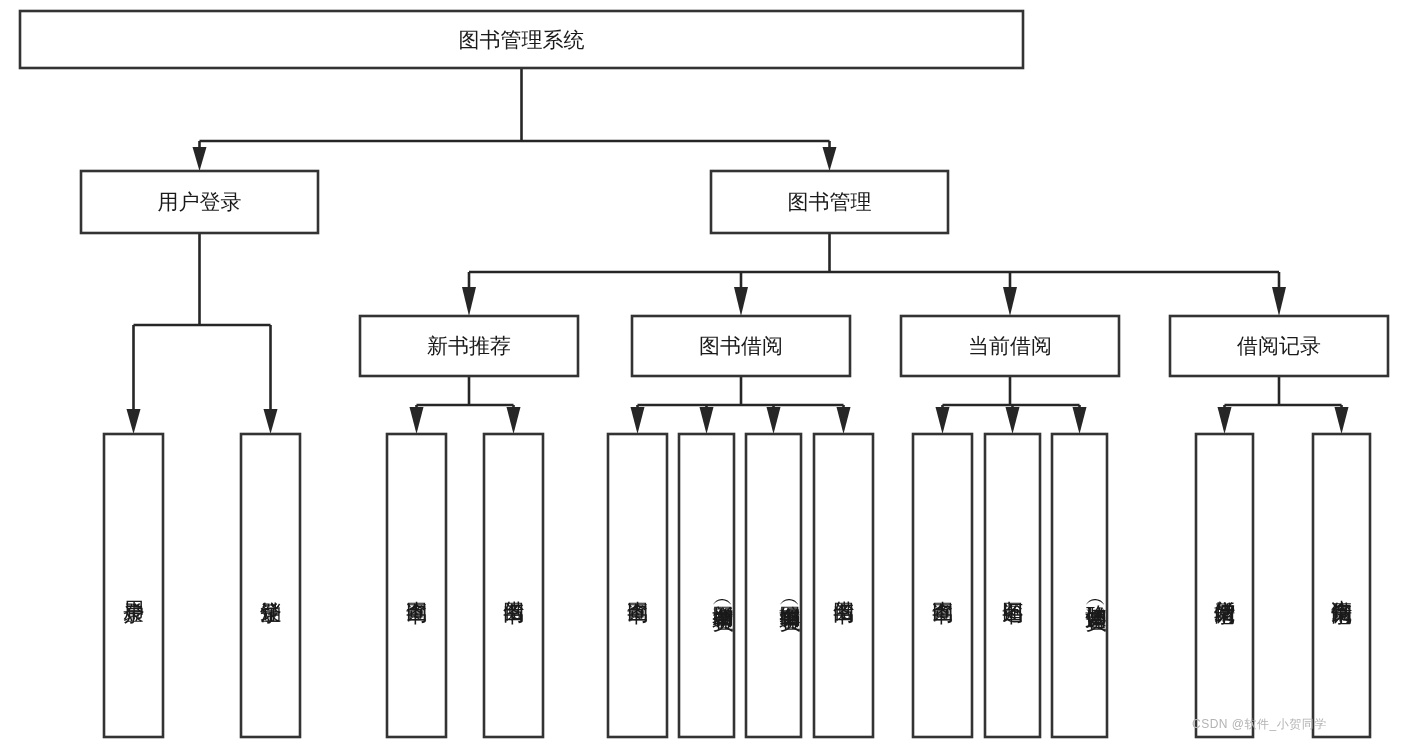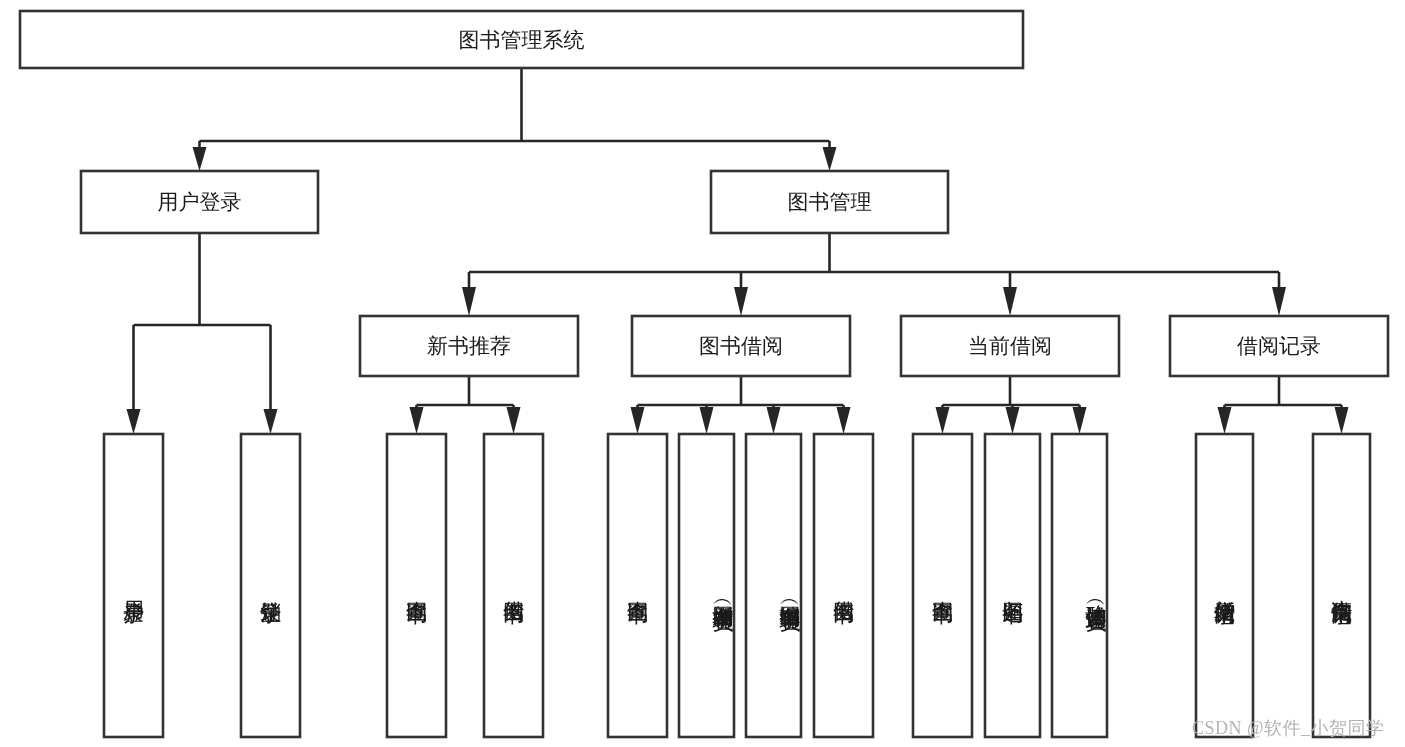--- a/index.html
+++ b/index.html
@@ -61,22 +61,22 @@
     letter-spacing: 1px;
     display: flex;
     align-items: center;
     justify-content: center;
     text-align: center;
     white-space: nowrap;
     pointer-events: none;
   }
   .watermark {
     position: absolute;
-    font-family: Liberation Serif, serif;
-    font-size: 18px;
+    font-family: Liberation Sans, sans-serif;
+    font-size: 12px;
     color: #b3b3b3;
     white-space: nowrap;
     letter-spacing: 0.5px;
   }
 </style>
 </head>
 <body>
 
 <div id="diagram-root">
 

